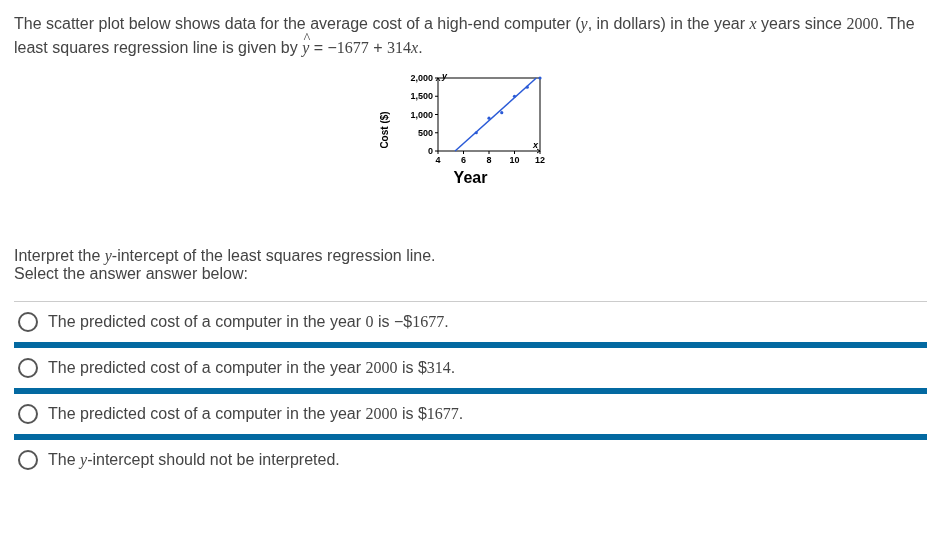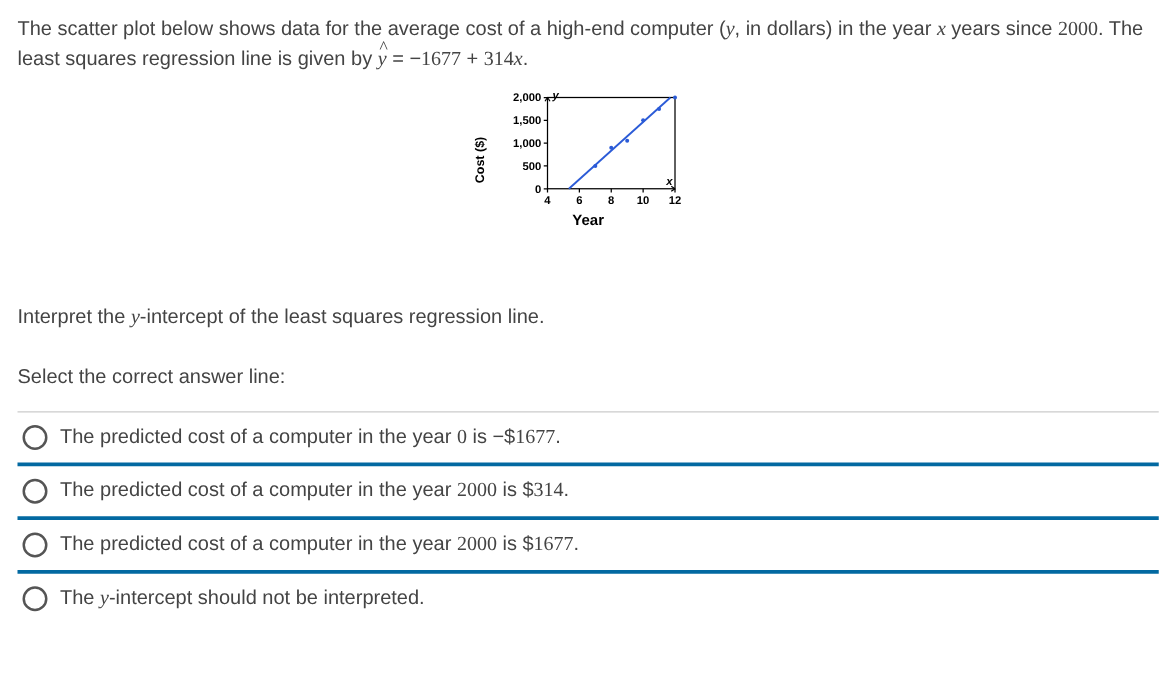--- a/index.html
+++ b/index.html
@@ -33,33 +33,33 @@
 
   .ylabel-rot {
     position:absolute;
     left:-30px; top:50%;
     transform: translateY(-50%) rotate(-90deg);
     font-size:10px; font-weight:bold; color:#000;
     white-space:nowrap;
   }
   .xlabel {
     text-align:center;
-    font-size:12px; font-weight:bold; color:#000;
+    font-size:16px; font-weight:bold; color:#000;
     margin-top:2px;
   }
 
-  .interpret-text { margin-bottom: 30px; }
+  .interpret-text { }
   .select-text { margin-bottom: 18px; }
 
   .options { border-top:1px solid #ccc; }
   .option-row {
     display:flex;
     align-items:center;
     padding:10px 4px;
-    border-bottom:3px solid #0369a1;
+    border-bottom:6px solid #0369a1;
     gap:10px;
     cursor:pointer;
   }
   .option-row:last-child { border-bottom:none;text-align:right; }
   .radio {
     width:16px; height:16px;
     border:2px solid #555;
     border-radius:50%;
     flex-shrink:0;
   }
@@ -107,21 +107,21 @@
         <line x1="42" y1="6" x2="44" y2="9" stroke="#000"></line>
         <line x1="144" y1="79" x2="141" y2="77" stroke="#000"></line>
         <line x1="144" y1="79" x2="141" y2="81" stroke="#000"></line>
       </svg>
     <div class="xlabel">Year</div>
   </div>
 </div>
 
 <div class="interpret-text">Interpret the <span class="math-var">y</span>-intercept of the least squares regression line.</div>
 
-<div class="select-text">Select the correct answer line:</div>
+<div class="select-text">Select the answer answer below:</div>
 
 <div class="options" id="options">
     <div class="option-row">
       <div class="radio"></div>
       <div>The predicted cost of a computer in the year <span class="math-num">0</span> is −$<span class="math-num">1677</span>.</div>
     </div>
     <div class="option-row">
       <div class="radio"></div>
       <div>The predicted cost of a computer in the year <span class="math-num">2000</span> is $<span class="math-num">314</span>.</div>
     </div>

